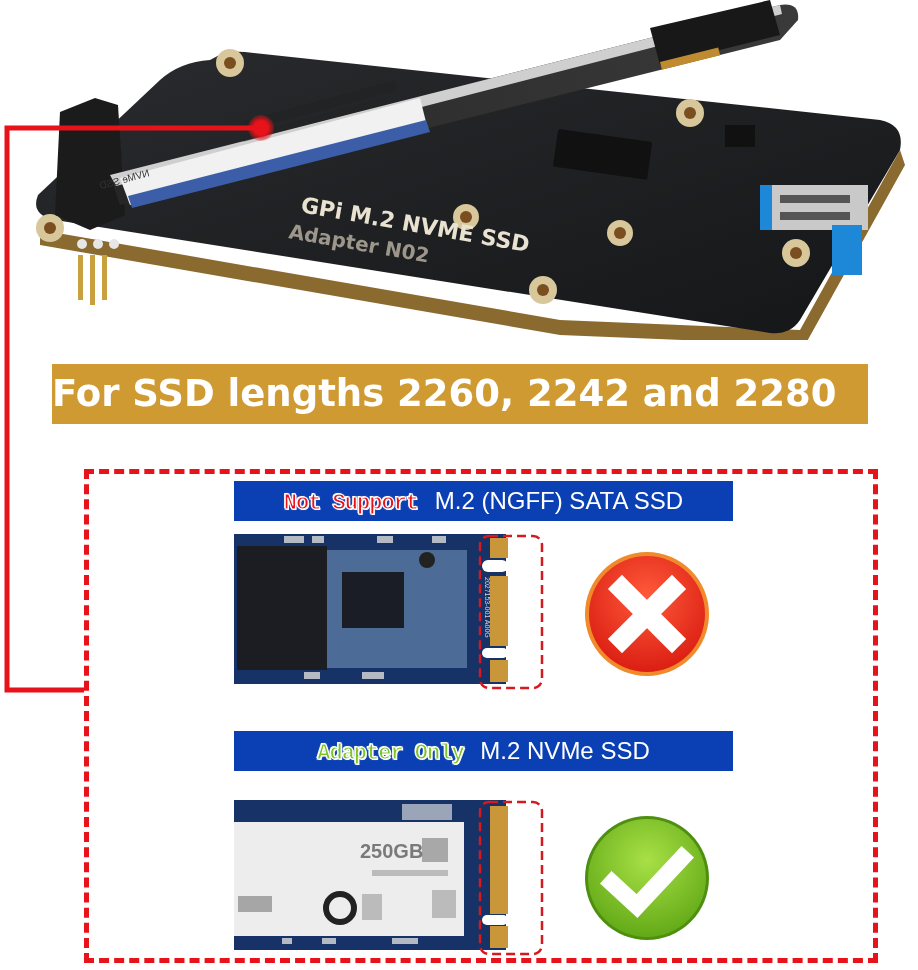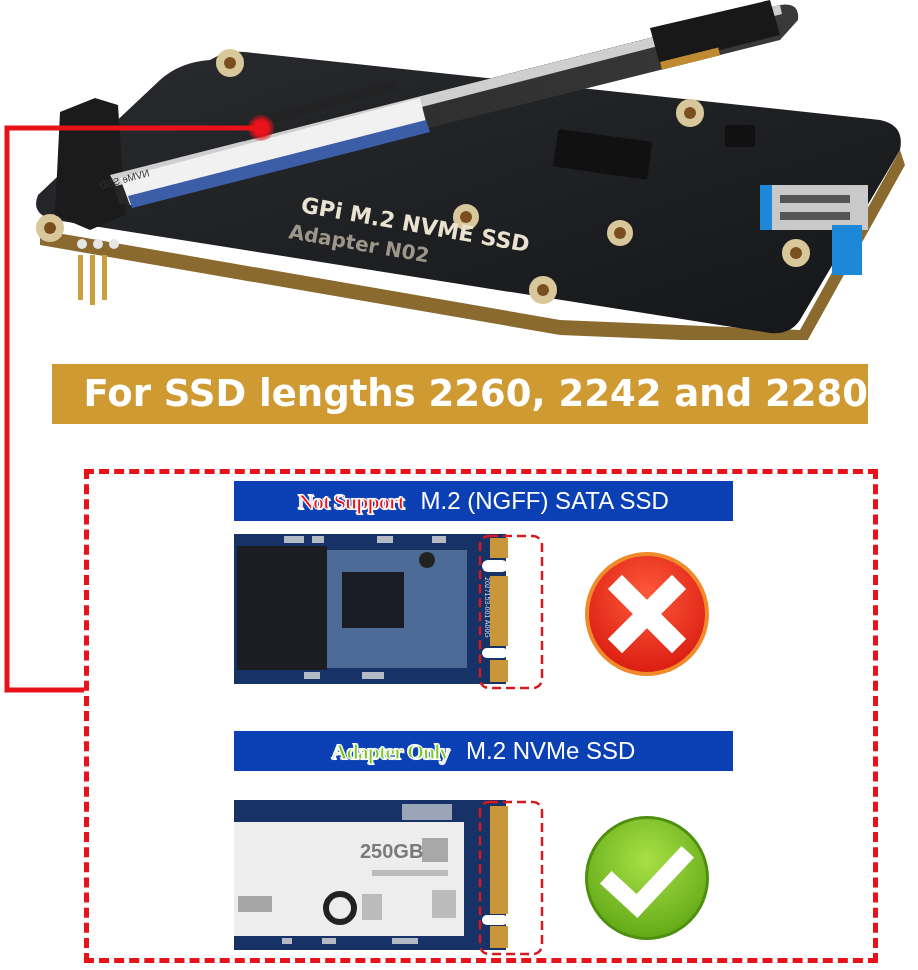--- a/index.html
+++ b/index.html
@@ -4,32 +4,32 @@
 <style>
   html, body { margin: 0; padding: 0; background: #ffffff; }
   body { width: 918px; height: 970px; position: relative; overflow: hidden; font-family: "Liberation Sans", sans-serif; }
   .abs { position: absolute; }
   #hero { left: 0; top: 0; width: 918px; height: 340px; }
   #leader { left: 0; top: 0; width: 918px; height: 970px; pointer-events: none; }
   .gold-banner {
     left: 52px; top: 364px; width: 816px; height: 60px;
     background: #d09a33;
     color: #ffffff; font-family: "DejaVu Sans", sans-serif; font-weight: bold;
-    font-size: 37px; line-height: 60px; text-align: right; letter-spacing: 0px;
+    font-size: 37px; line-height: 60px; text-align: left; letter-spacing: 0px;
   }
   .frame {
     left: 84px; top: 469px; width: 794px; height: 494px;
     border: 5px dashed #e8121a; box-sizing: border-box;
   }
   .blue-banner {
     left: 234px; width: 499px; height: 40px; background: #0a40b4;
     color: #ffffff; font-size: 24px; line-height: 40px; text-align: center; white-space: nowrap;
   }
   .tag {
-    font-family: Liberation Serif, serif; font-weight: bold; font-size: 22px;
+    font-family: Liberation Mono, monospace; font-weight: bold; font-size: 22px;
     letter-spacing: -1px; margin-right: 10px;
   }
   .tag-red { color: #e8121a; -webkit-text-stroke: 1px #ffffff; text-shadow: 0 0 2px #ffffff, 1px 1px 0 #ffffff, -1px -1px 0 #ffffff; }
   .tag-green { color: #7cc326; -webkit-text-stroke: 1px #ffffff; text-shadow: 0 0 2px #ffffff, 1px 1px 0 #ffffff, -1px -1px 0 #ffffff; }
   .desc { font-family: "Liberation Sans", sans-serif; }
   .ssd-img { left: 232px; width: 312px; }
   .status-icon { width: 130px; height: 130px; }
 </style>
 </head>
 <body>

